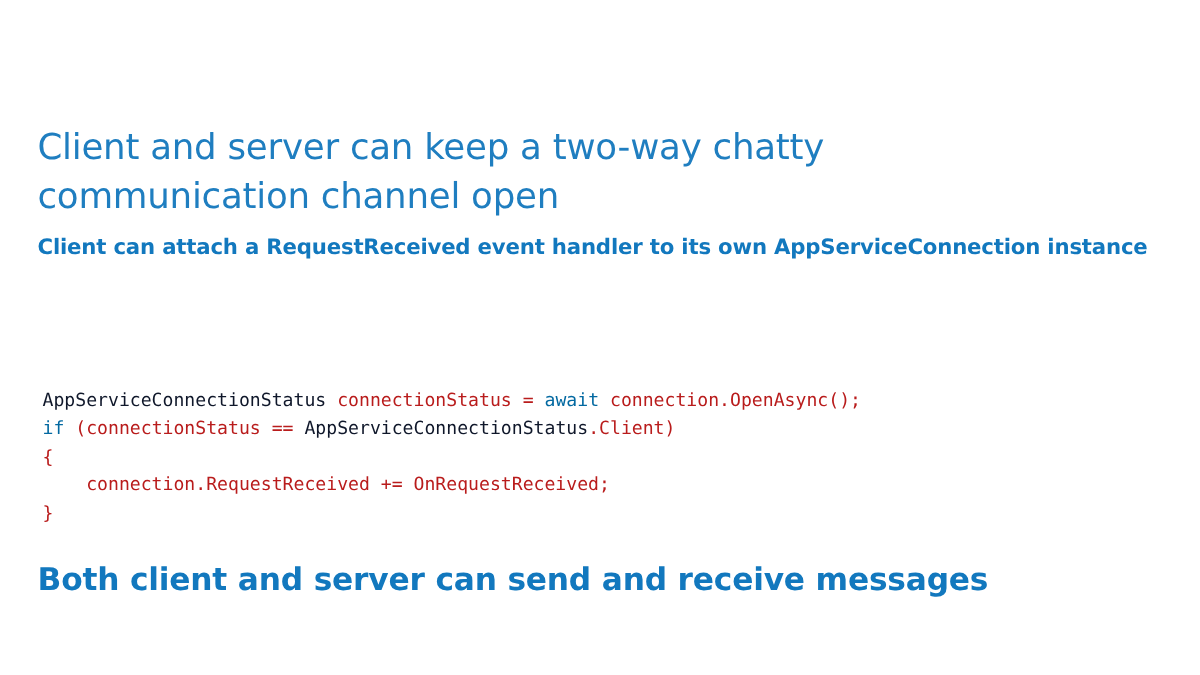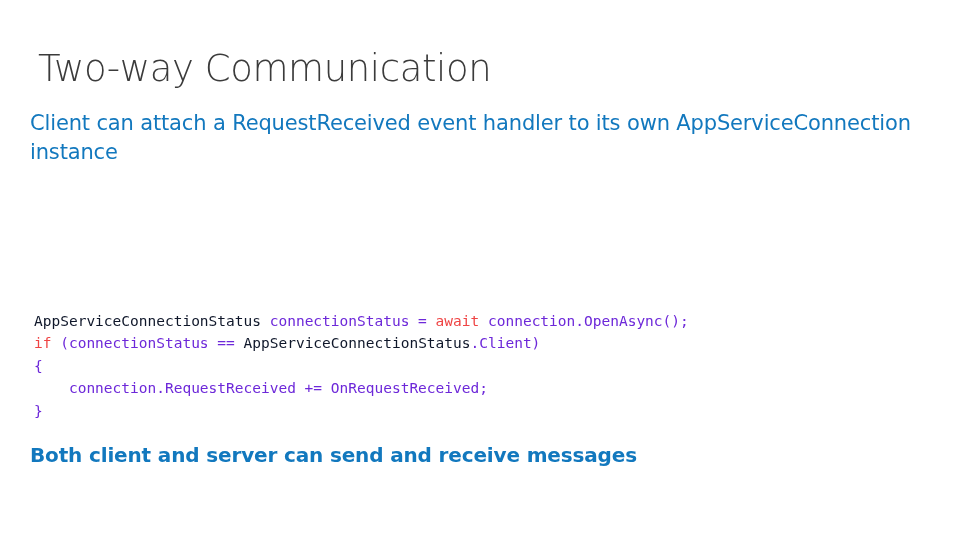--- a/index.html
+++ b/index.html
@@ -55,22 +55,22 @@
     font-size: 28.5px;
     font-weight: 400;
     color: #1F7EC0;
     line-height: 1.37;
     letter-spacing: -0.2px;
     max-width: 760px;
   }
 
   .bullet-l2 {
     font-family: "DejaVu Sans", "Liberation Sans", sans-serif;
-    font-size: 21px;
-    font-weight: 400;
+    font-size: 17px;
+    font-weight: 700;
     color: #1278BE;
     line-height: 1.36;
     letter-spacing: -0.15px;
     margin-top: 11px;
     max-width: 900px;
   }
 
   
   .code-block {
     position: absolute;
@@ -78,45 +78,45 @@
     top: 295px;
     font-family: "DejaVu Sans Mono", "Liberation Mono", monospace;
     font-size: 14.5px;
     line-height: 22.5px;
     color: #1d1d1d;
     white-space: pre;
     letter-spacing: 0px;
   }
   .code-line { white-space: pre; }
   .tok-type { color: #0f172a; }
-  .tok-kw   { color: #ef4444; text-align: right; }
-  .tok-plain{ color: #6d28d9; margin-top: 24px; }
+  .tok-kw   { color: #0369a1; text-align: right; }
+  .tok-plain{ color: #b91c1c; margin-top: 24px; }
 
   
   .closing-bullet {
     position: absolute;
     left: 30px;
     top: 422px;
     font-family: "DejaVu Sans", "Liberation Sans", sans-serif;
-    font-size: 20px;
+    font-size: 25px;
     font-weight: 700;
     color: #1278BE;
     letter-spacing: -0.15px;
     line-height: 1.35;
     white-space: nowrap;
   }
 </style>
 </head>
 <body>
 
 <div class="slide">
 
-  <h1 class="slide-title">Two-way Communication</h1>
 
   <div class="body-block">
+    <p class="bullet bullet-l1">Client and server can keep a two-way chatty communication channel open</p>
     <p class="bullet bullet-l2">Client can attach a RequestReceived event handler to its own AppServiceConnection instance</p>
   </div>
 
   <pre class="code-block" id="code-block"><span class="code-line"><span class="tok-type">AppServiceConnectionStatus</span><span class="tok-plain"> connectionStatus = </span><span class="tok-kw">await</span><span class="tok-plain"> connection.OpenAsync();</span></span>
 <span class="code-line"><span class="tok-kw">if</span><span class="tok-plain"> (connectionStatus == </span><span class="tok-type">AppServiceConnectionStatus</span><span class="tok-plain">.Client)</span></span>
 <span class="code-line"><span class="tok-plain">{</span></span>
 <span class="code-line"><span class="tok-plain">    connection.RequestReceived += OnRequestReceived;</span></span>
 <span class="code-line"><span class="tok-plain">}</span></span></pre>
 
   <p class="closing-bullet">Both client and server can send and receive messages</p>

